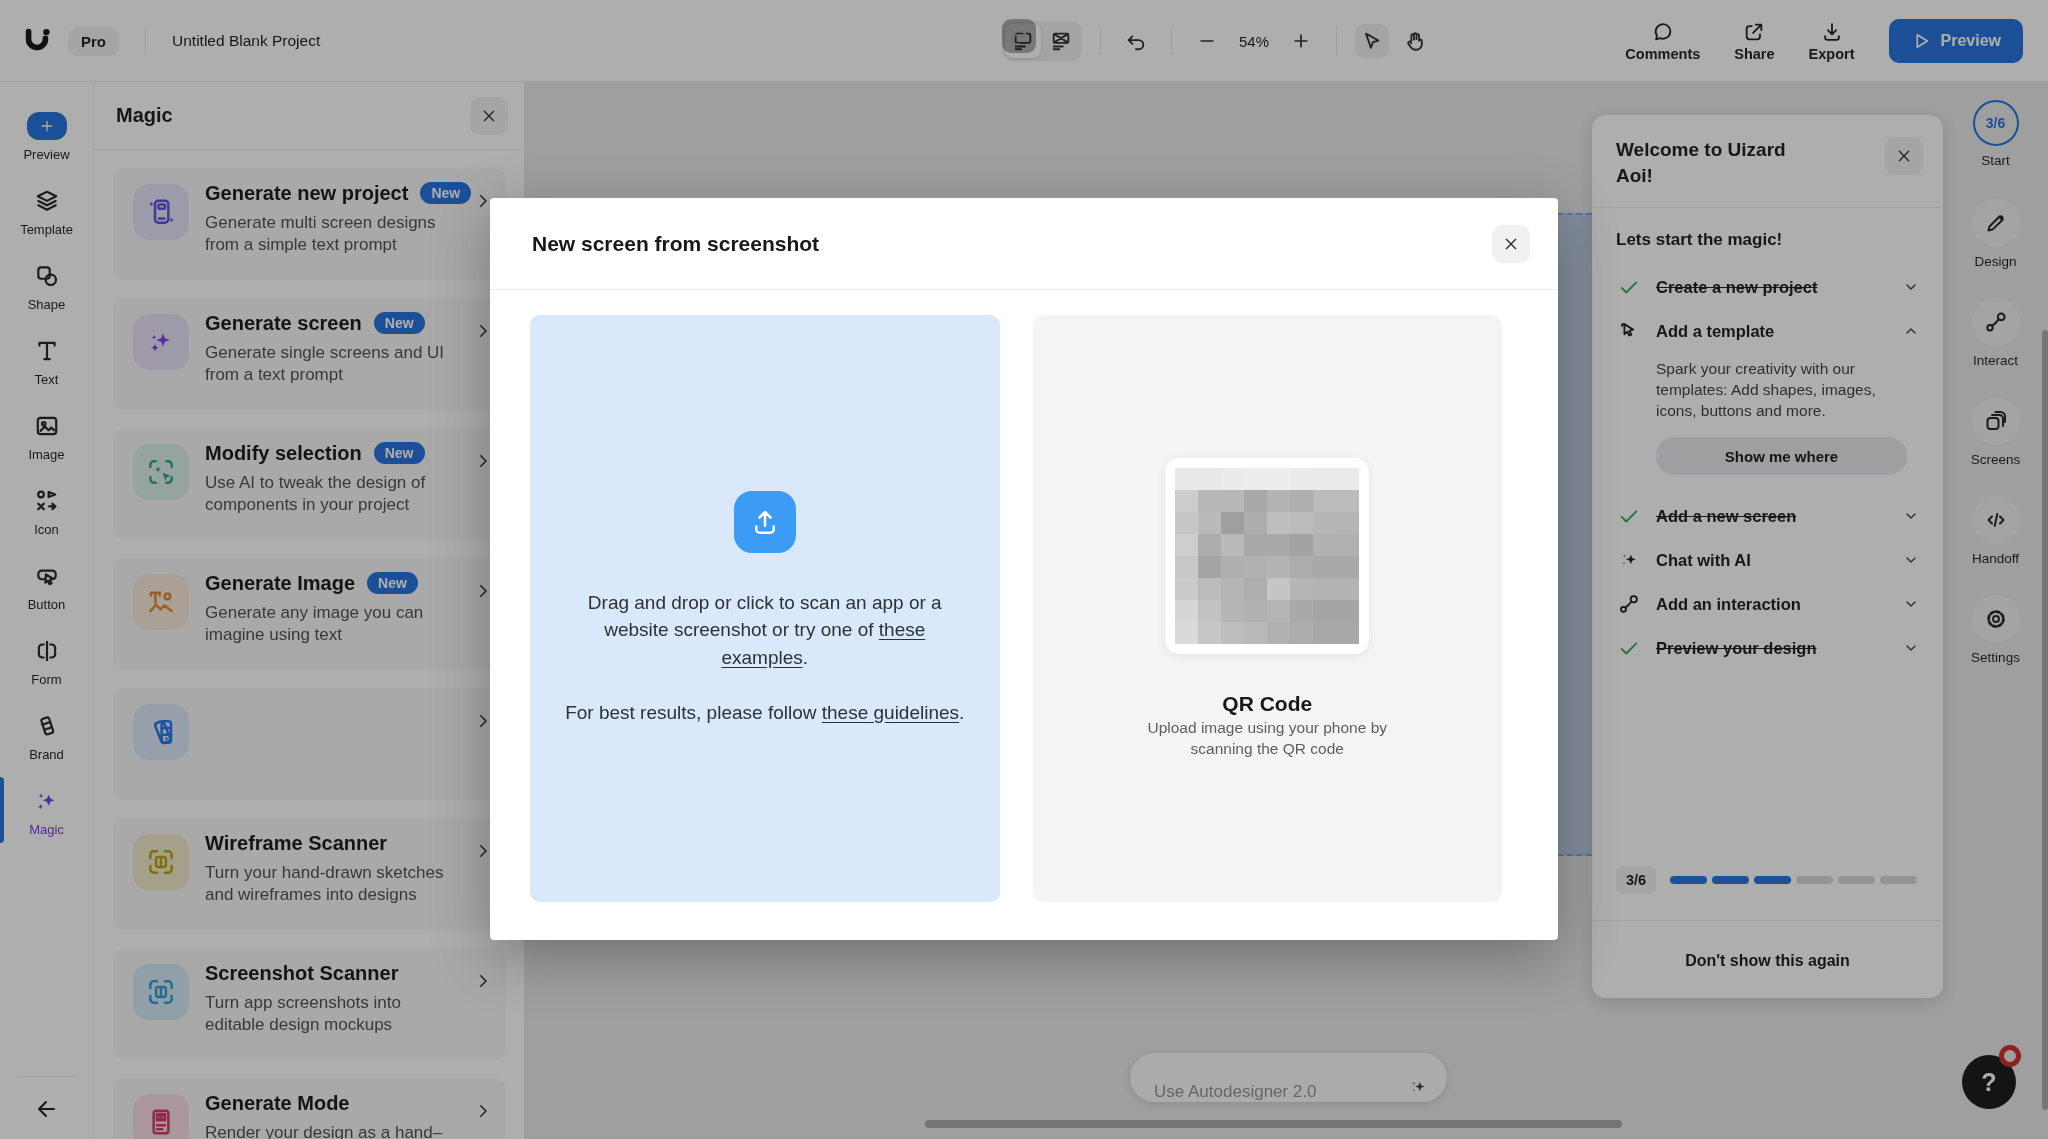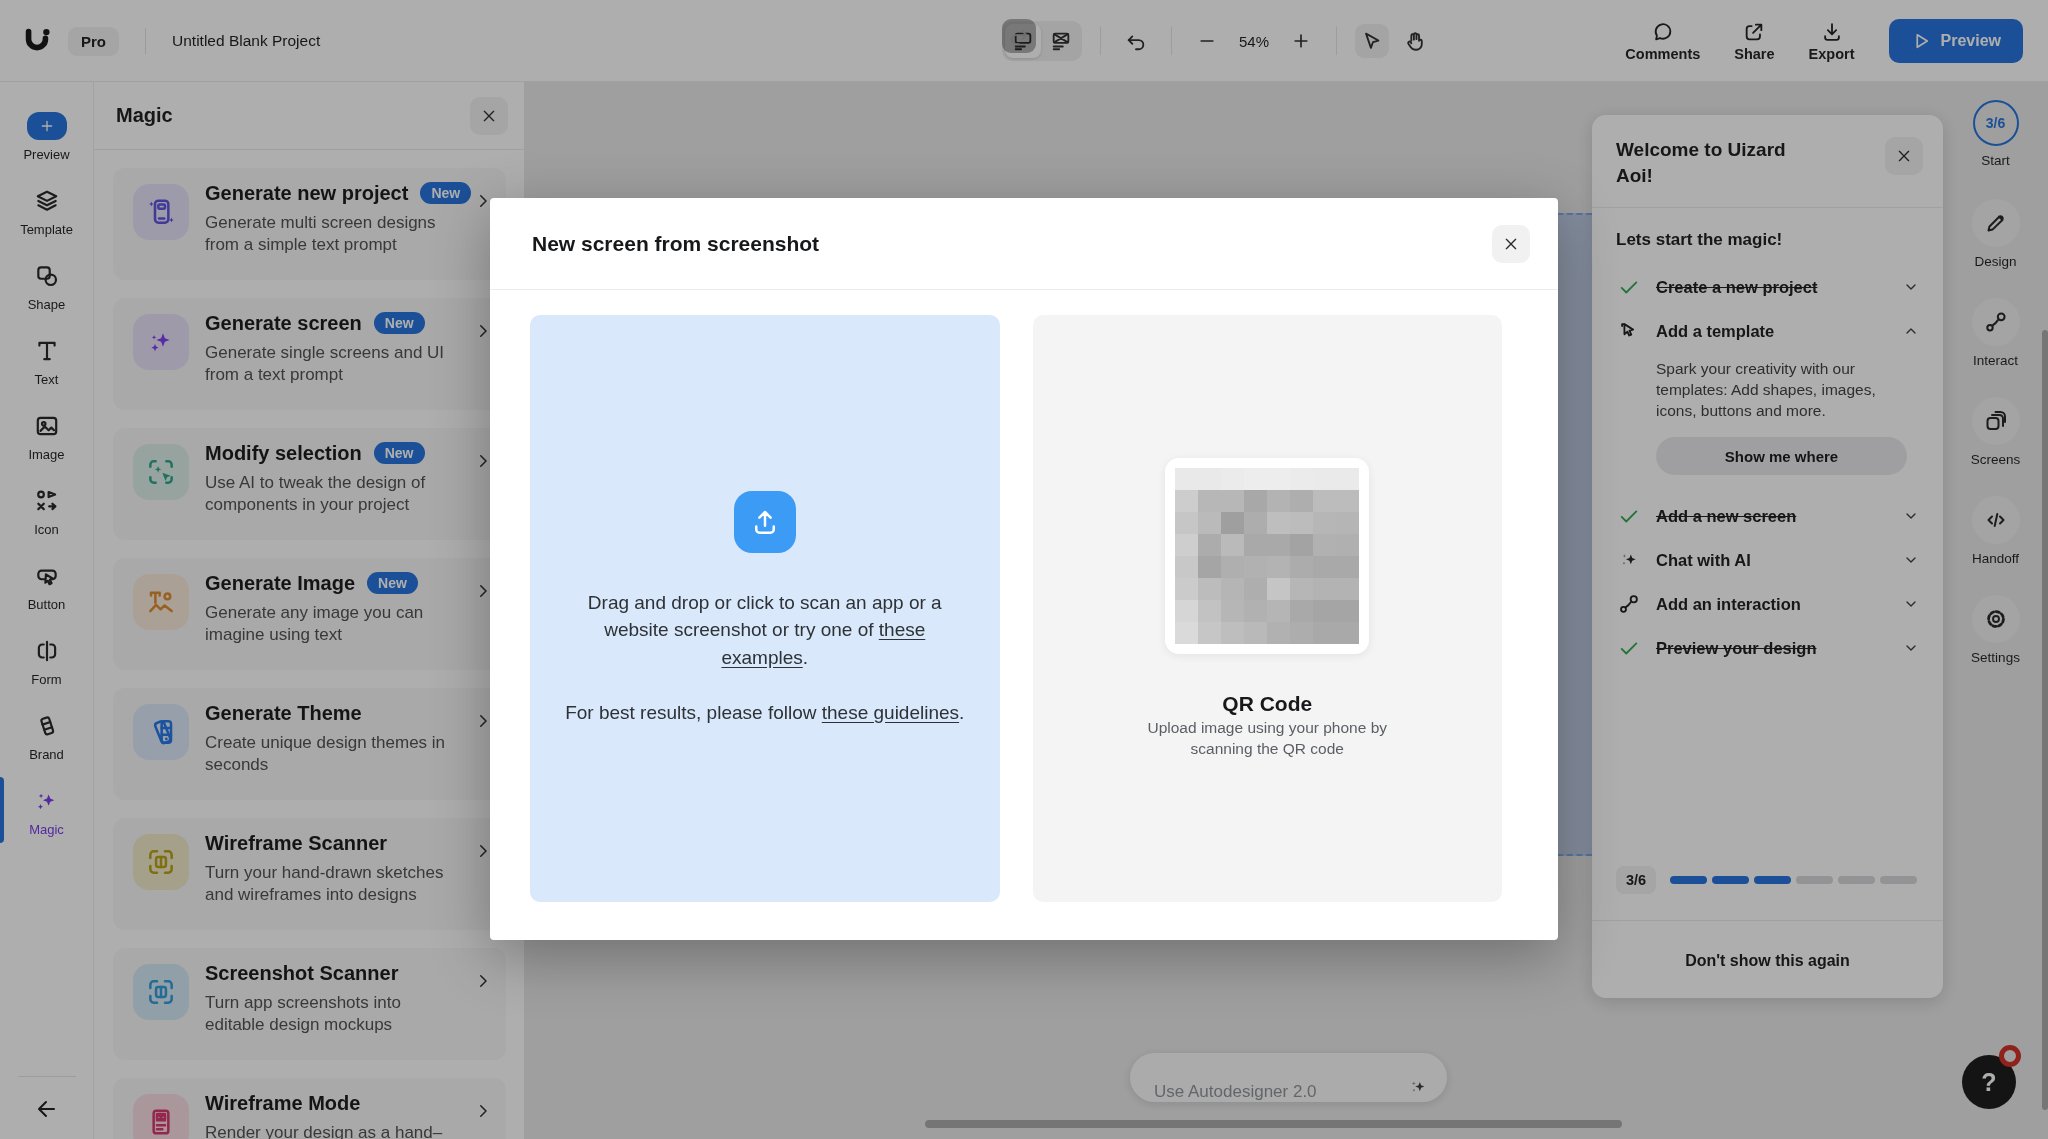--- a/index.html
+++ b/index.html
@@ -413,26 +413,20 @@
       <span class="m-ic c4">
           <svg class="i" viewBox="0 0 24 24">
             <g transform="rotate(-22 15 19)">
               <rect x="12.5" y="4" width="7" height="16" rx="2"></rect>
             </g>
             <rect x="12.5" y="4" width="7" height="16" rx="2"></rect>
             <path d="M12.5 9h7M12.5 14h7"></path>
             <circle cx="16" cy="17.2" r="1" fill="currentColor" stroke="none"></circle>
           </svg>
         </span>
-      <div class="m-body">
-        <div class="m-trow">
-            <span class="m-title">Generate Theme</span>
-          </div>
-        <div class="m-desc">Create unique design themes in seconds</div>
-      </div>
       <span class="m-chev">
           <svg class="i" width="18" height="18" viewBox="0 0 24 24" stroke-width="2.4">
             <path d="M9 5l7 7-7 7"></path>
           </svg>
         </span>
     </div>
 
     <div class="m-card">
       <span class="m-ic c5">
           <svg class="i" viewBox="0 0 24 24">
@@ -478,21 +472,21 @@
     <div class="m-card">
       <span class="m-ic c7">
           <svg class="i" viewBox="0 0 24 24">
             <rect x="6.5" y="3.5" width="11" height="17" rx="2"></rect>
             <rect x="9" y="6" width="6" height="4.6" rx=".8"></rect>
             <path d="M9 6l6 4.6M15 6l-6 4.6M9 14.5h6M9 17.5h4"></path>
           </svg>
         </span>
       <div class="m-body">
         <div class="m-trow">
-            <span class="m-title">Wireframe Mode</span>
+            <span class="m-title">Generate Mode</span>
           </div>
         <div class="m-desc">Render your design as a hand–</div>
       </div>
       <span class="m-chev">
           <svg class="i" width="18" height="18" viewBox="0 0 24 24" stroke-width="2.4">
             <path d="M9 5l7 7-7 7"></path>
           </svg>
         </span>
     </div>
 

